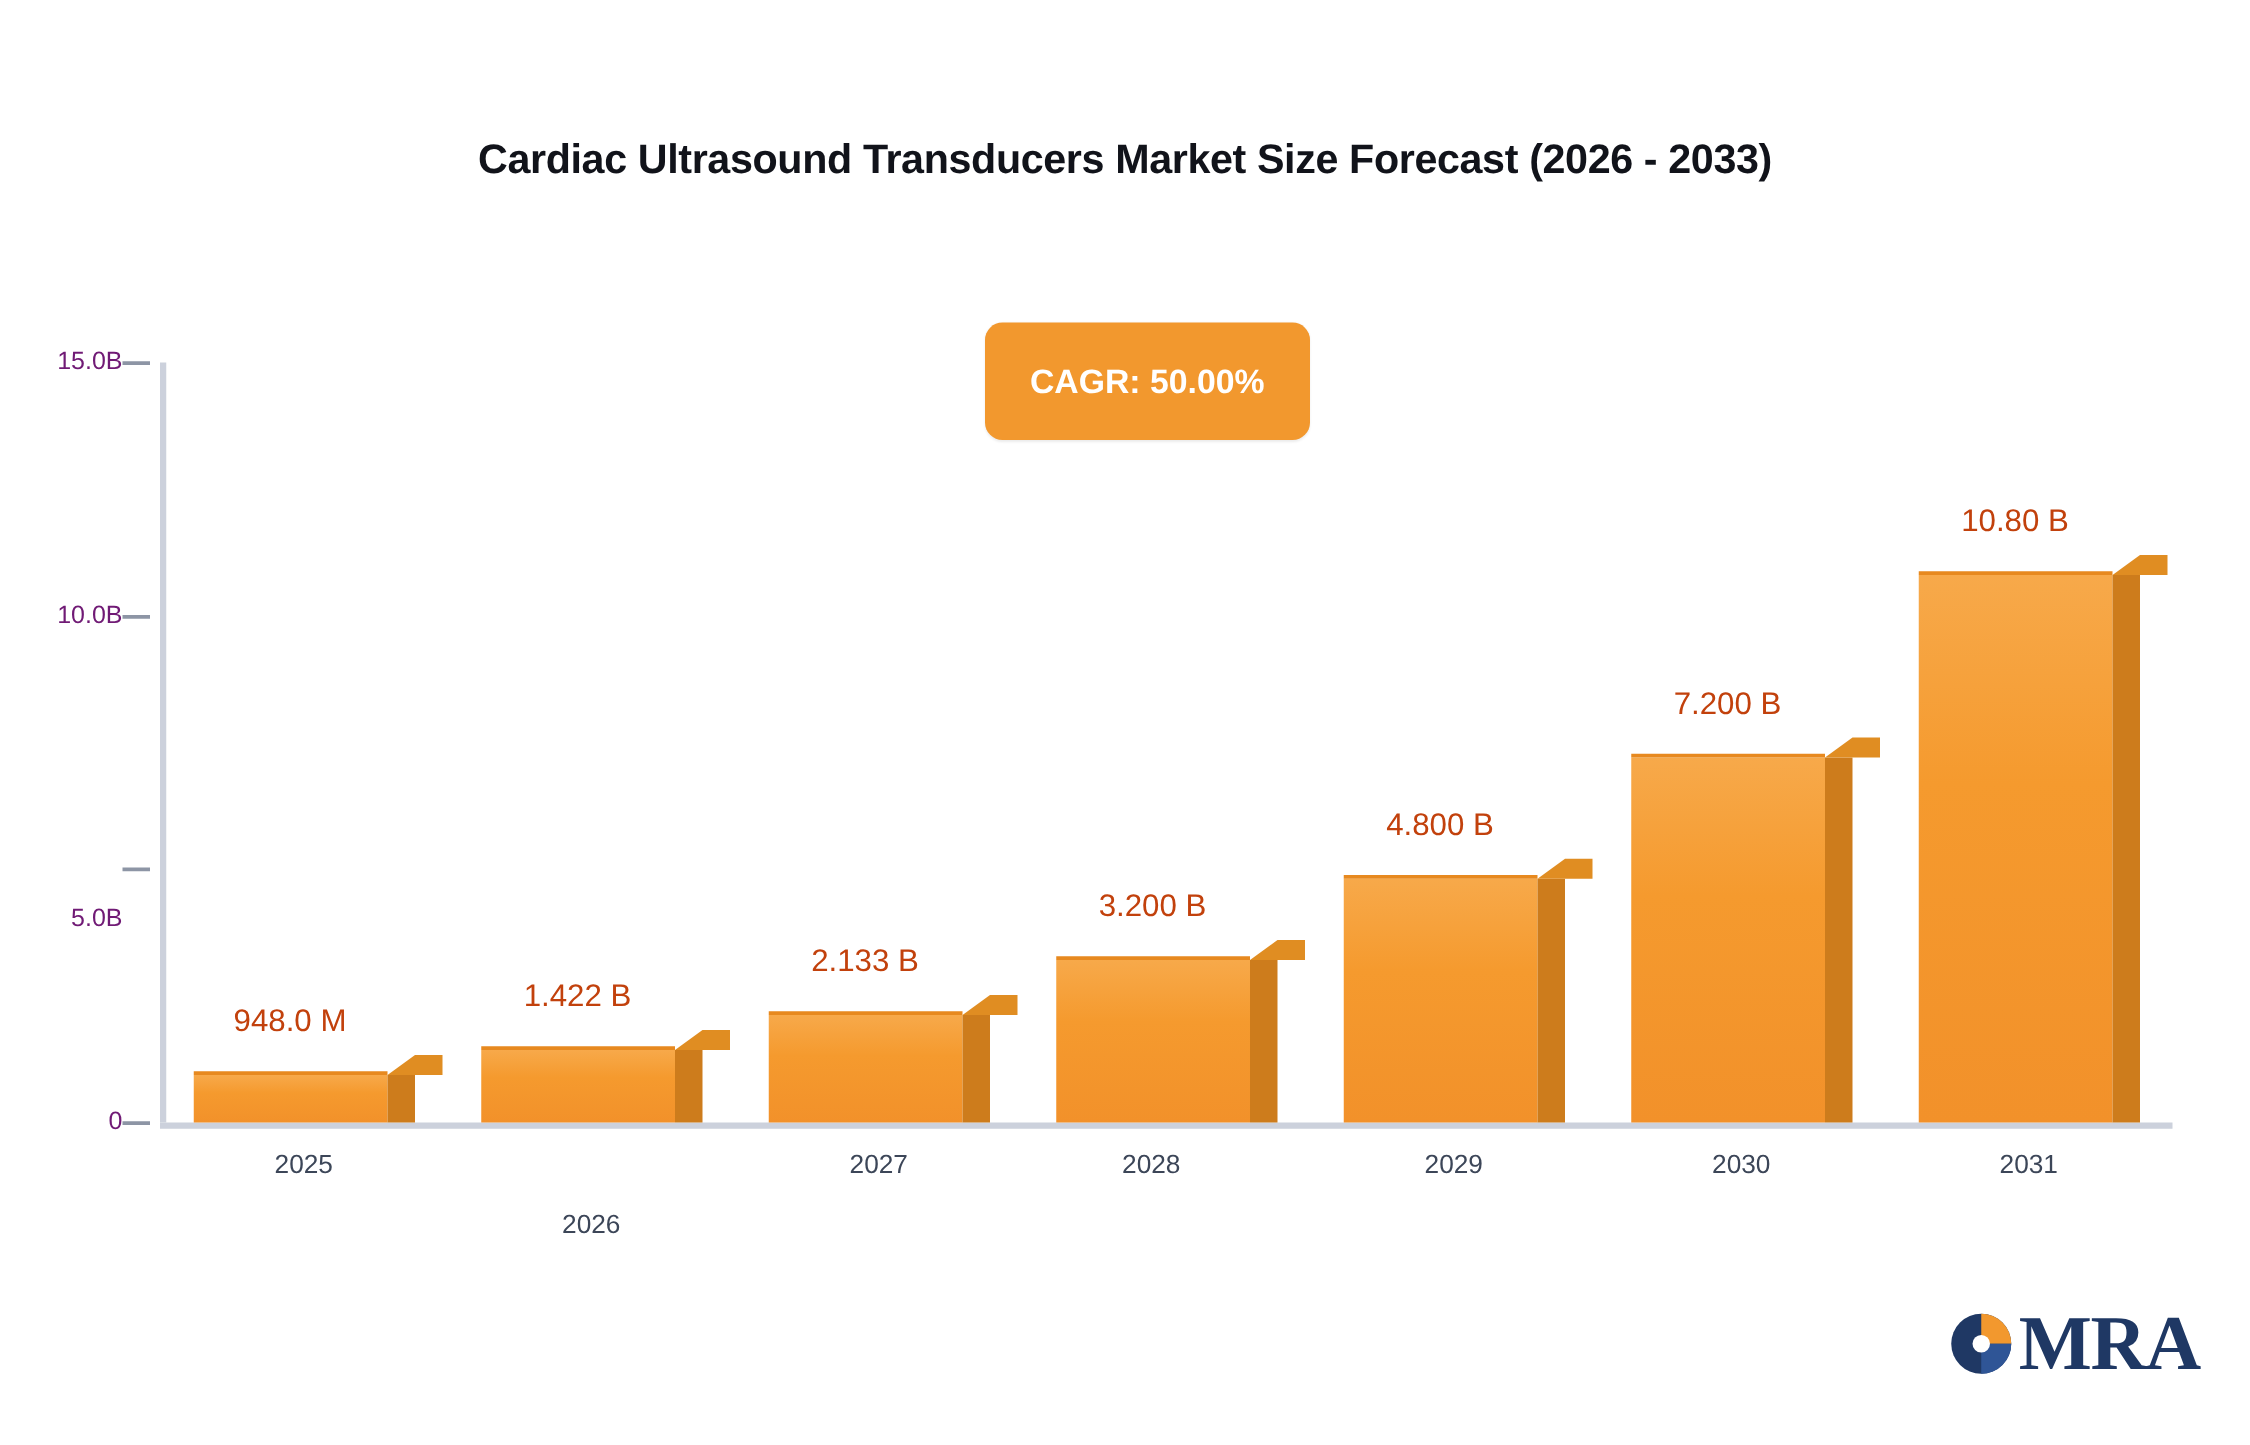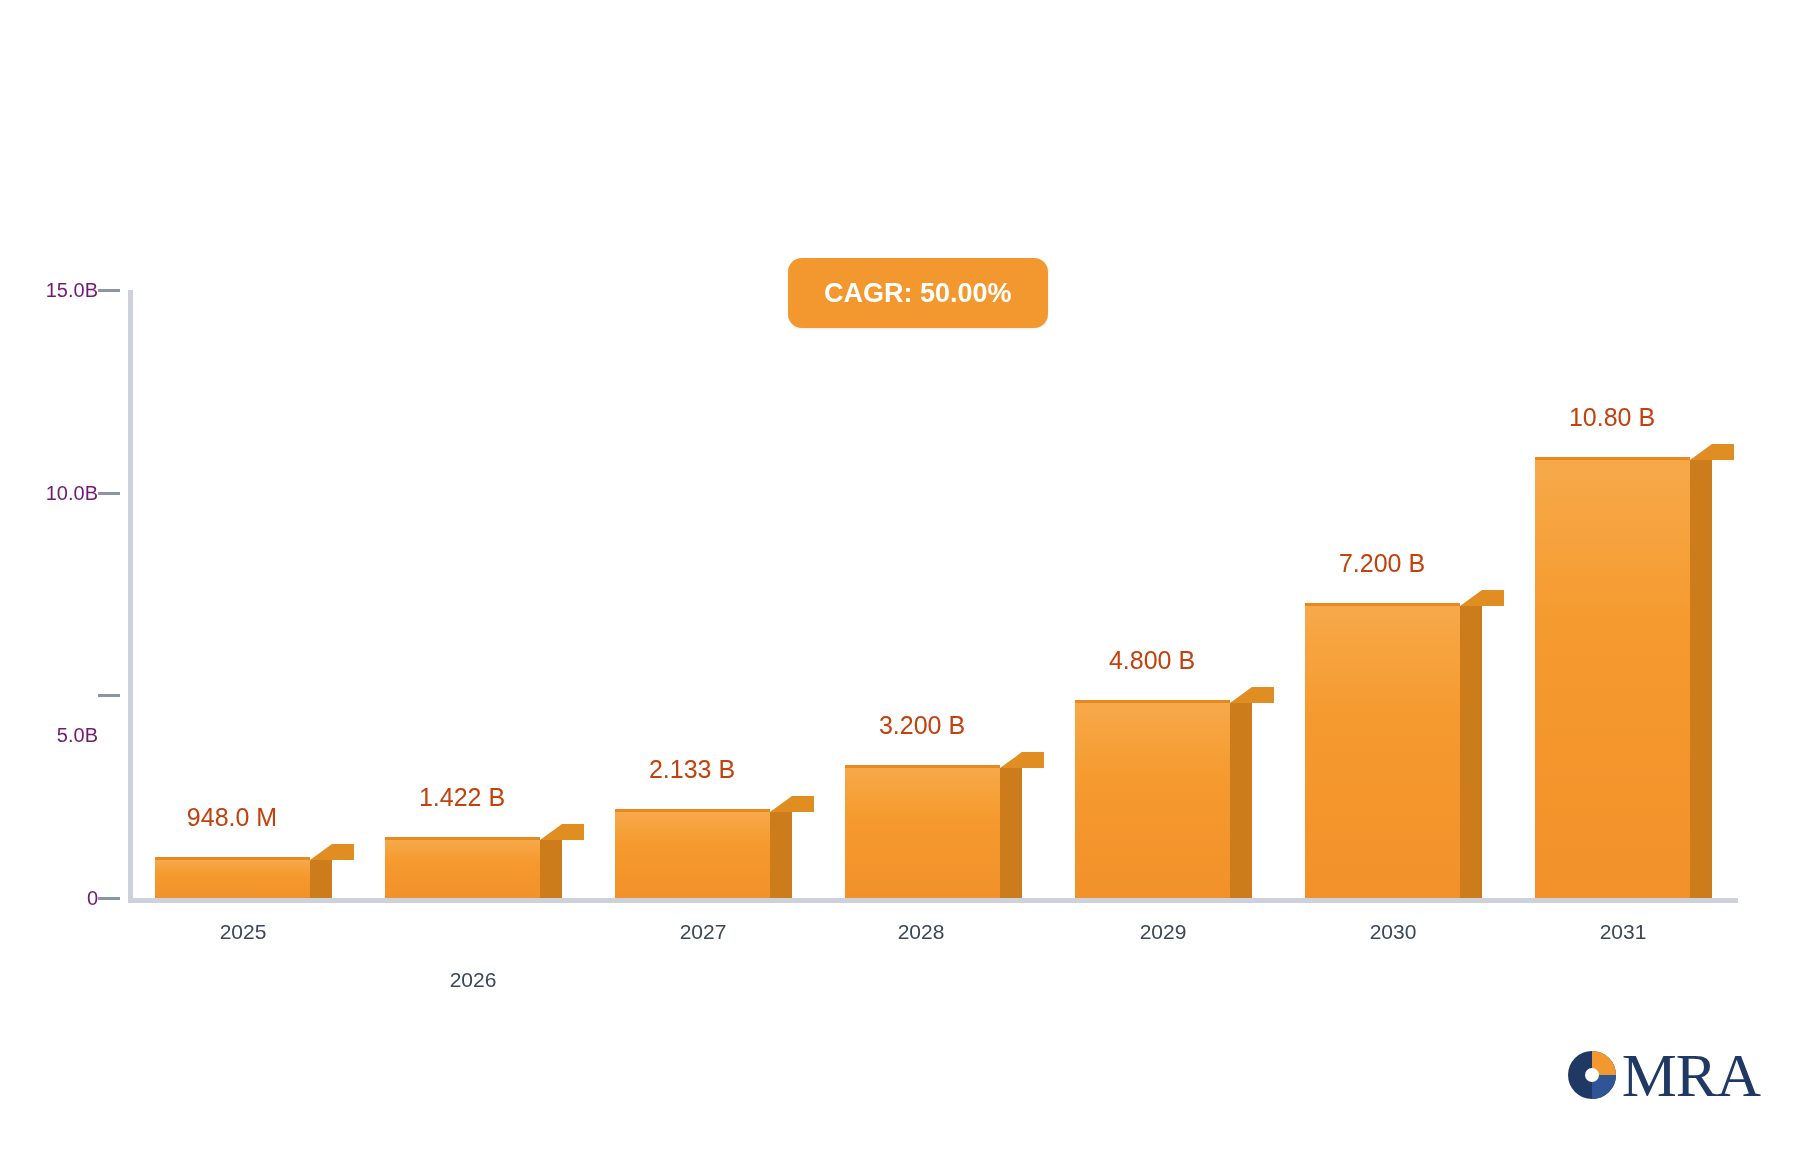--- a/index.html
+++ b/index.html
@@ -45,21 +45,21 @@
     color: #4a5568;
     white-space: nowrap;
   }
 
   
   .cagr-badge {
     position: absolute;
     top: 258px;
     left: 788px;
     height: 62px;
-    padding: 4px 36px;
+    padding: 16px 36px;
     display: flex;
     align-items: center;
     justify-content: center;
     background: #F2982E;
     border-radius: 14px;
     color: #ffffff;
     font-size: 27px;
     font-weight: 700;
     white-space: nowrap;
     box-shadow: 0 1px 2px rgba(0,0,0,0.08);
@@ -172,31 +172,32 @@
   }
   #logo .mark {
     width: 52px;
     height: 52px;
     position: relative;
     flex: 0 0 auto;
   }
   #logo .wordmark {
     font-family: "Liberation Serif", serif;
     font-size: 62px;
-    font-weight: 400;
+    font-weight: 700;
     color: #1f3864;
     letter-spacing: -1px;
     line-height: 1;
   }
 </style>
 </head>
 <body>
 
 <div id="root">
 
+  <div class="title">Cardiac Ultrasound Transducers Market Size Forecast (2026 - 2033)</div>
 
   <div class="cagr-badge">CAGR: 50.00%</div>
 
   <div class="ylabel-wrap" id="ylabels">
       <div class="ylabel" style="top: 608px;">0</div>
       <div class="ylabel" style="top: 405.333px; margin-top: 40px;">5.0B</div>
       <div class="ylabel" style="top: 202.667px;">10.0B</div>
       <div class="ylabel" style="top: 0px;">15.0B</div>
     </div>
 

